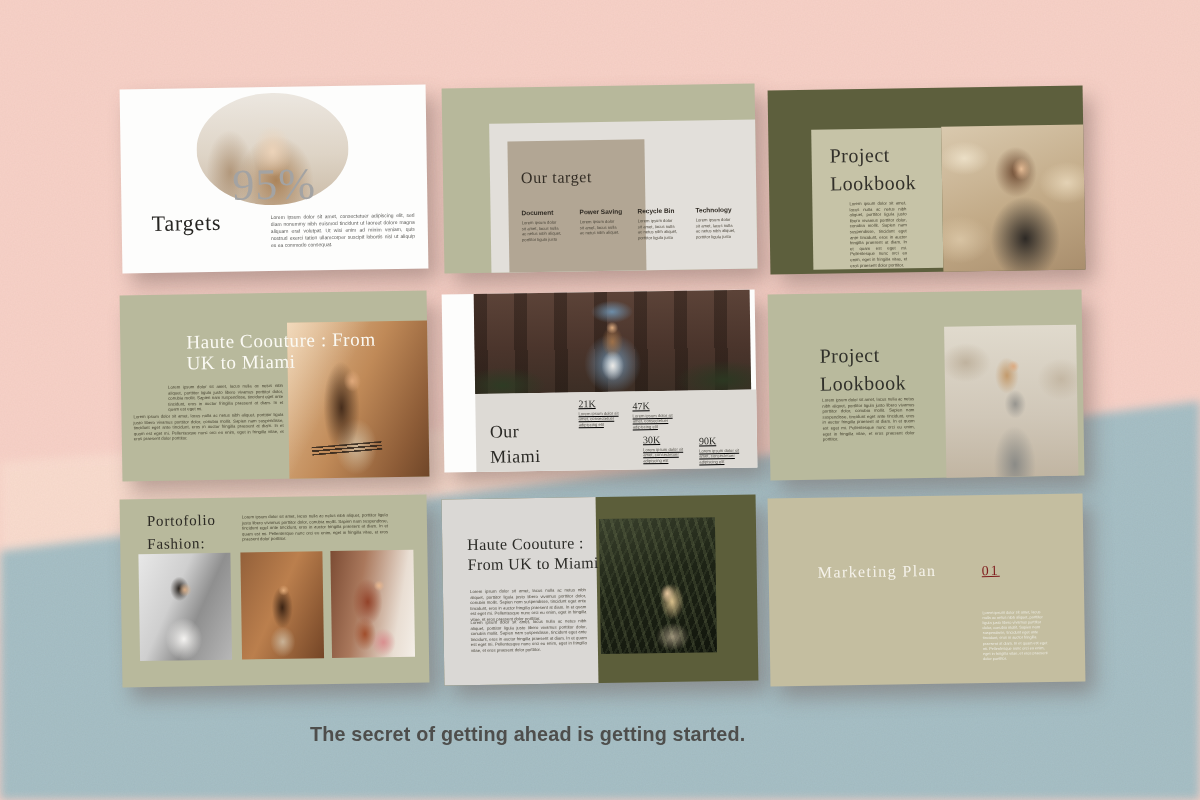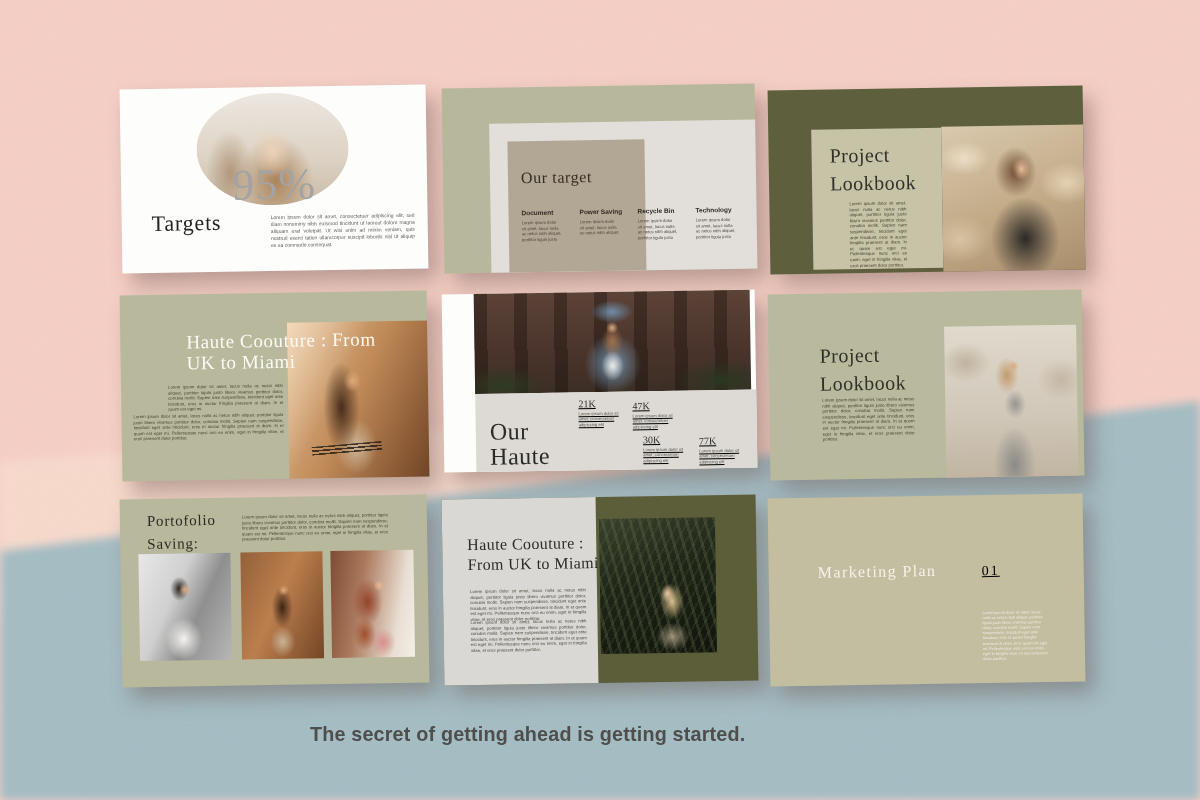--- a/index.html
+++ b/index.html
@@ -73,21 +73,21 @@
       radial-gradient(ellipse 15px 20px at 50% 74%, #eceae6 0%, rgba(236,234,230,0) 75%),
       radial-gradient(circle 8px at 50% 36%, #dcab7f 0%, rgba(220,171,127,0) 75%),
       radial-gradient(ellipse 15px 22px at 50% 50%, rgba(165,116,72,0.9), rgba(165,116,72,0) 72%),
       radial-gradient(ellipse 30px 16px at 50% 20%, #6d8da8 0%, rgba(109,141,168,0) 70%),
       radial-gradient(ellipse 42px 44px at 50% 72%, #6f90ac 0%, rgba(111,144,172,0) 68%),
       radial-gradient(ellipse 62px 26px at 10% 92%, #2e3b24 0%, rgba(46,59,36,0) 70%),
       radial-gradient(ellipse 70px 28px at 90% 90%, #2c3822 0%, rgba(44,56,34,0) 70%),
       repeating-linear-gradient(90deg, rgba(18,11,7,0.35) 0 13px, rgba(0,0,0,0) 13px 40px),
       linear-gradient(180deg,#5c4338 0%,#4b352c 55%,#3c2e25 100%);}
   #s5 .panel{left:32px;top:100px;right:0;bottom:0;background:#dddad5;}
-  #s5 .pt{left:14px;top:26px;font-size:24px;line-height:25px;color:#2c2b27;letter-spacing:0.5px;}
+  #s5 .pt{left:14px;top:26px;font-size:18px;line-height:25px;color:#2c2b27;letter-spacing:0.5px;}
   #s5 .stat{width:48px;text-decoration:underline;}
   #s5 .stat i{position:static;display:block;font-style:normal;font-size:10px;color:#2d2d29;
               font-family:"Liberation Serif","DejaVu Serif",serif;margin-bottom:2px;}
   #s5 .stat .sc{position:static;display:block;font-size:4.2px;line-height:5.4px;color:#55524b;text-align:left;}
   #s5 .st-a{left:103px;top:6px;}  #s5 .st-b{left:157px;top:9px;}
   #s5 .st-c{left:167px;top:43px;} #s5 .st-d{left:223px;top:45px;}
   
   #s6{left:769px;top:292px;width:314px;height:186px;background:#b9ba9d;}
   #s6 .photo{left:176px;top:35px;width:132px;height:151px;
     background:
@@ -151,21 +151,21 @@
       radial-gradient(circle 1.6px at 76% 40%, #ffe2a0 0%, rgba(255,226,160,0) 80%),
       radial-gradient(circle 1.6px at 84% 52%, #fff2c8 0%, rgba(255,242,200,0) 80%),
       radial-gradient(circle 1.6px at 74% 62%, #ffd98a 0%, rgba(255,217,138,0) 80%),
       radial-gradient(circle 1.6px at 88% 70%, #ffe8b0 0%, rgba(255,232,176,0) 80%),
       radial-gradient(circle 1.6px at 79% 82%, #ffddA0 0%, rgba(255,221,160,0) 80%),
       radial-gradient(ellipse 38px 14px at 44% 94%, #e9e3d7 0%, rgba(233,227,215,0) 70%),
       radial-gradient(ellipse 26px 60px at 88% 60%, #1d3318 0%, rgba(29,51,24,0) 70%),
       radial-gradient(ellipse 30px 12px at 16% 7%, rgba(223,218,208,0.55), rgba(223,218,208,0) 70%),
       linear-gradient(180deg,#6b6258 0%,#413930 32%,#2d2720 62%,#3a2e22 100%);}
   #s9 .title{left:49px;top:66px;width:190px;font-size:16px;color:#f5f2ea;letter-spacing:1.4px;z-index:3;}
-  #s9 .num{left:213px;top:68px;font-size:14px;color:#000000;letter-spacing:2px;text-decoration:underline;}
+  #s9 .num{left:213px;top:68px;font-size:14px;color:#7f1d1d;letter-spacing:2px;text-decoration:underline;}
   #s9 .body{left:213px;top:115px;width:66px;font-size:3.9px;line-height:5.1px;color:#edece3;}
   
   .caption-wrap{position:absolute;left:0;top:722px;width:1056px;text-align:center;z-index:2;}
   .caption{display:inline-block;font-size:21px;font-weight:700;color:#4e4e4c;
            letter-spacing:0.2px;transform:scaleX(0.94);}
 </style>
 </head>
 <body>
 
 <svg class="bg-svg" width="1200" height="800" viewBox="0 0 1200 800">
@@ -239,53 +239,53 @@
   </div>
   <div class="p1 tiny">Lorem ipsum dolor sit amet, lacus nulla ac netus nibh aliquet, porttitor ligula justo libero vivamus porttitor dolor, conubia mollit. Sapien nam suspendisse, tincidunt eget ante tincidunt, eros in auctor fringilla praesent at diam. In et quam est eget mi.</div>
   <div class="p2 tiny">Lorem ipsum dolor sit amet, lacus nulla ac netus nibh aliquet, porttitor ligula justo libero vivamus porttitor dolor, conubia mollit. Sapien nam suspendisse, tincidunt eget ante tincidunt, eros in auctor fringilla praesent at diam. In et quam est eget mi. Pellentesque nunc orci eu enim, eget in fringilla vitae, et eros praesent dolor porttitor.</div>
 </div>
 
 <div class="slide" id="s5">
   <div class="photo"></div>
   <div class="panel">
     <div class="pt serif">
       <span style="position:static;display:block">Our</span>
-      <span style="position:static;display:block">Haute</span>
+      <span style="position:static;display:block">Miami</span>
     </div>
     <div class="stat st-a">
       <i>21K</i>
       <span class="sc">Lorem ipsum dolor sit amet, consectetuer adipiscing elit</span>
     </div>
     <div class="stat st-b">
       <i>47K</i>
       <span class="sc">Lorem ipsum dolor sit amet, consectetuer adipiscing elit</span>
     </div>
     <div class="stat st-c">
       <i>30K</i>
       <span class="sc">Lorem ipsum dolor sit amet, consectetuer adipiscing elit</span>
     </div>
     <div class="stat st-d">
-      <i>77K</i>
+      <i>90K</i>
       <span class="sc">Lorem ipsum dolor sit amet, consectetuer adipiscing elit</span>
     </div>
   </div>
 </div>
 
 <div class="slide" id="s6">
   <div class="photo"></div>
   <div class="title serif">
     <span style="position:static;display:block">Project</span>
     <span style="position:static;display:block">Lookbook</span>
   </div>
   <div class="body tiny">Lorem ipsum dolor sit amet, lacus nulla ac netus nibh aliquet, porttitor ligula justo libero vivamus porttitor dolor, conubia mollit. Sapien nam suspendisse, tincidunt eget ante tincidunt, eros in auctor fringilla praesent at diam. In et quam est eget mi. Pellentesque nunc orci eu enim, eget in fringilla vitae, et eros praesent dolor porttitor.</div>
 </div>
 
 <div class="slide" id="s7">
   <div class="t1 serif">Portofolio</div>
-  <div class="t2 serif">Saving:</div>
+  <div class="t2 serif">Fashion:</div>
   <div class="body tiny">Lorem ipsum dolor sit amet, lacus nulla ac netus nibh aliquet, porttitor ligula justo libero vivamus porttitor dolor, conubia mollit. Sapien nam suspendisse, tincidunt eget ante tincidunt, eros in auctor fringilla praesent at diam. In et quam est mi. Pellentesque nunc orci eu enim, eget in fringilla vitae, et eros praesent dolor porttitor.</div>
   <div class="ph ph1"></div>
   <div class="ph ph2"></div>
   <div class="ph ph3"></div>
 </div>
 
 <div class="slide" id="s8">
   <div class="gray"></div>
   <div class="title serif">
     <span style="position:static;display:block">Haute Coouture :</span>

